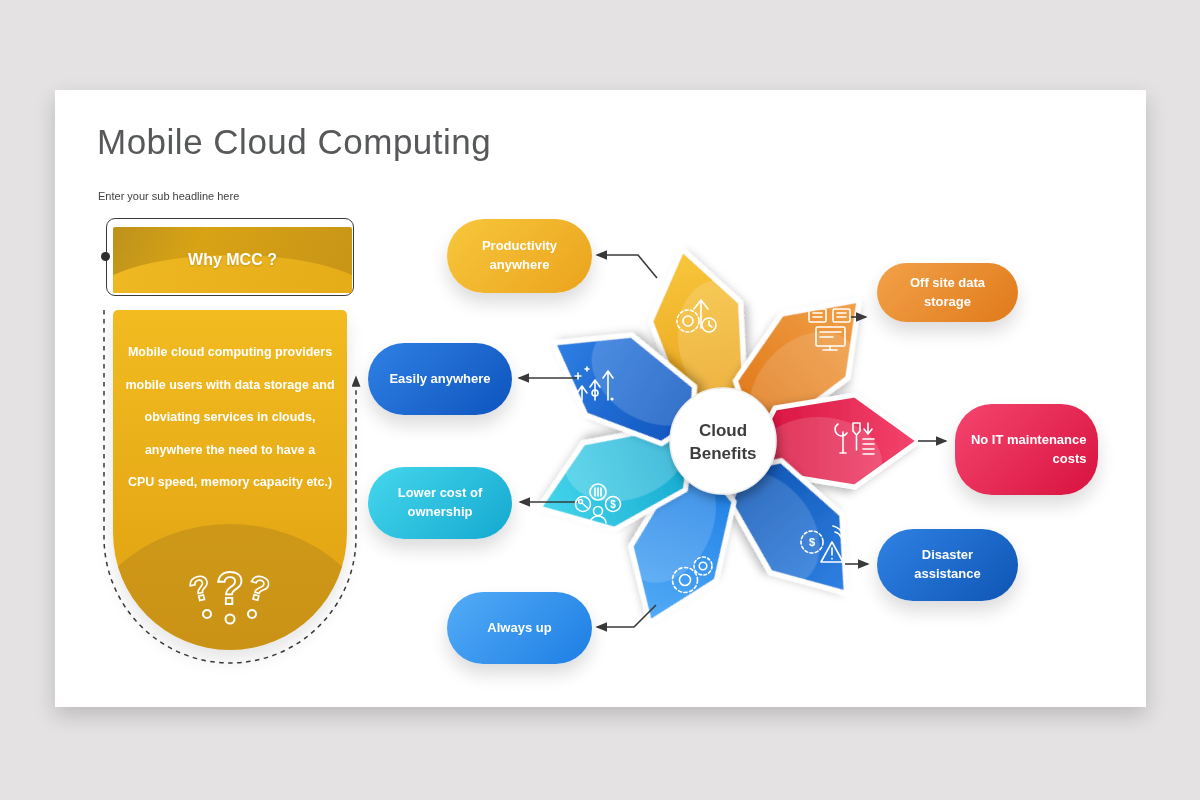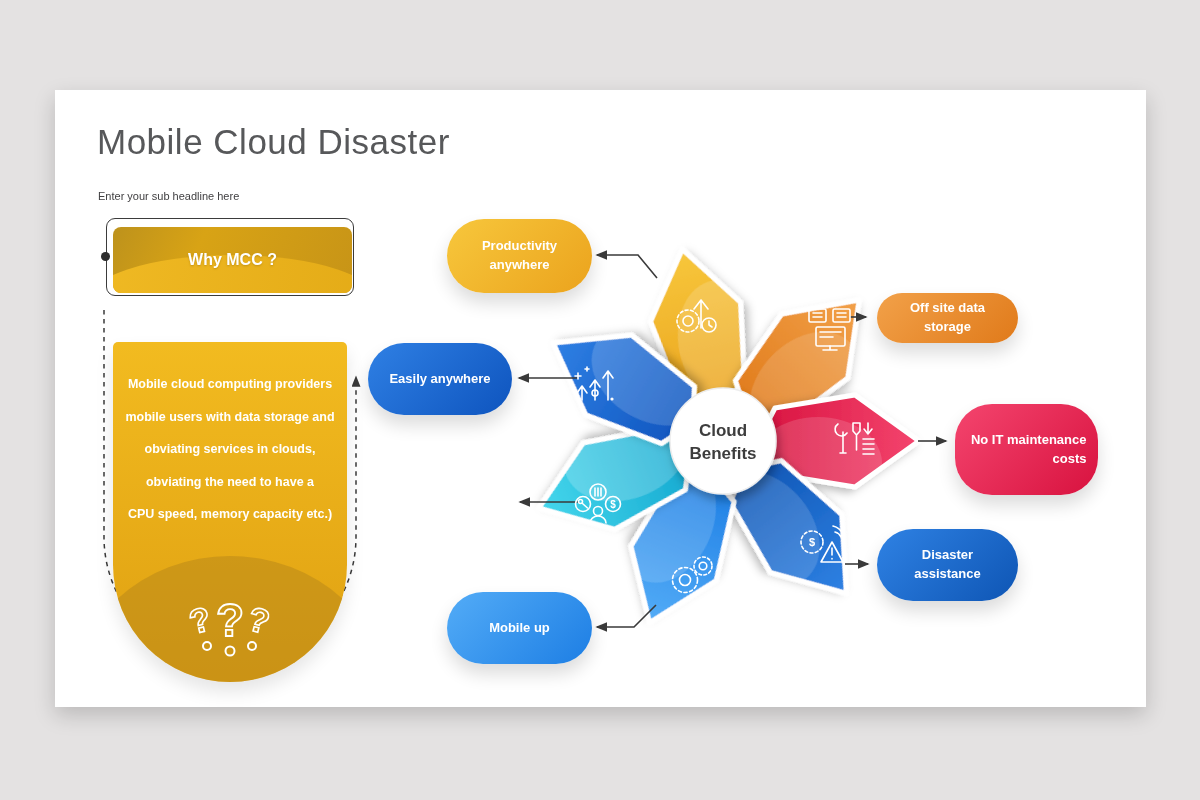--- a/index.html
+++ b/index.html
@@ -24,39 +24,38 @@
   .why-outline{
     position:absolute;left:106px;top:218px;width:246px;height:76px;
     border:1.5px solid #3b3b3b;border-radius:9px;background:transparent;
   }
   .why-dot{
     position:absolute;left:101px;top:252px;width:9px;height:9px;
     border-radius:50%;background:#2e2e2e;
   }
   .why-head{
     position:absolute;left:113px;top:227px;width:239px;height:66px;
-    border-radius:8px;overflow:hidden;
+    border-radius:2px;overflow:hidden;
     background:linear-gradient(115deg,#bd921c 0%,#d8a315 35%,#c79417 100%);
     display:flex;align-items:center;justify-content:center;
   }
   .why-head::after{
     content:"";position:absolute;left:-12%;top:42%;width:124%;height:150%;
     border-radius:50%;
     background:linear-gradient(100deg,#f0ba24,#e3aa16);
   }
   .why-head span{
     position:relative;z-index:2;color:#fff;font-size:16px;font-weight:bold;
     text-shadow:0 1px 2px rgba(120,85,0,.35);
   }
   .why-body{
     position:absolute;left:113px;top:310px;width:234px;height:340px;
     border-radius:5px 5px 117px 117px;overflow:hidden;
     background:linear-gradient(180deg,#f2bb20,#dfa011);
     box-shadow:0 10px 18px rgba(0,0,0,.10);
-    margin-top:32px;
   }
   .why-body::after{
     content:"";position:absolute;left:-18%;top:63%;width:136%;height:86%;
     border-radius:50%;background:#b9881a;opacity:.55;
   }
   .why-lines{
     position:absolute;left:7px;top:26px;width:220px;text-align:center;z-index:2;
   }
   .why-lines div{
     color:#fff;font-size:12.5px;font-weight:600;line-height:32.5px;
@@ -75,38 +74,38 @@
   .conn{stroke:#3a3a3a;stroke-width:1.6;fill:none;}
   
   .pill{
     position:absolute;border-radius:37px;display:flex;align-items:center;justify-content:center;
     color:#ffffff;font-size:13px;font-weight:bold;text-align:center;line-height:1.45;
     box-shadow:0 10px 18px rgba(0,0,0,.14);
   }
   .pill span{display:block;}
   .p-productivity{left:447px;top:219px;width:145px;height:74px;align-items:center;}
   .p-productivity span{width:100px;}
-  .p-offsite{left:877px;top:293px;width:141px;height:50px;}
+  .p-offsite{left:877px;top:263px;width:141px;height:59px;}
   .p-offsite span{width:96px;}
   .p-noit{left:955px;top:404px;width:143px;height:91px;text-align:right;}
   .p-noit span{width:120px;}
   .p-disaster{left:877px;top:529px;width:141px;height:72px;}
   .p-disaster span{width:90px;}
   .p-always{left:447px;top:592px;width:145px;height:72px;}
   .p-lower{left:368px;top:467px;width:144px;height:72px;}
   .p-lower span{width:104px;}
   .p-easily{left:368px;top:343px;width:144px;height:72px;}
 </style>
 </head>
 <body>
 
 <div class="page">
   <div class="slide"></div>
 
-  <h1 class="title">Mobile Cloud Disaster</h1>
+  <h1 class="title">Mobile Cloud Computing</h1>
   <div class="subtitle">Enter your sub headline here</div>
 
   <div class="why-outline"></div>
   <div class="why-dot"></div>
   <div class="why-head">
     <span>Why MCC ?</span>
   </div>
 
   <svg class="dashed-svg" width="270" height="380" viewBox="0 0 270 380">
     <defs>
@@ -115,21 +114,21 @@
       </marker>
     </defs>
     <path d="M9,15 V242 A126,126 0 0 0 261,242 V82" fill="none" stroke="#3a3a3a" stroke-width="1.5" stroke-dasharray="4.5 4.5" marker-end="url(#arrUp)"></path>
   </svg>
 
   <div class="why-body">
     <div class="why-lines">
       <div>Mobile cloud computing providers</div>
       <div>mobile users with data storage and</div>
       <div>obviating services in clouds,</div>
-      <div>obviating the need to have a</div>
+      <div>anywhere the need to have a</div>
       <div>CPU speed, memory capacity etc.)</div>
     </div>
     <svg class="qmark" width="94" height="72" viewBox="0 0 94 72">
       <g fill="none" stroke="#ffffff" stroke-width="2" stroke-linecap="round">
         <text x="18" y="42" font-size="34" font-weight="bold" fill="none" stroke-width="1.6" text-anchor="middle" transform="rotate(-14 18 34)">?</text>
         <text x="75" y="42" font-size="34" font-weight="bold" fill="none" stroke-width="1.6" text-anchor="middle" transform="rotate(14 75 34)">?</text>
         <text x="47" y="46" font-size="46" font-weight="bold" fill="none" stroke-width="1.8" text-anchor="middle">?</text>
         <circle cx="24" cy="56" r="4"></circle>
         <circle cx="47" cy="61" r="4.5"></circle>
         <circle cx="69" cy="56" r="4"></circle>
@@ -281,18 +280,21 @@
   <div class="pill p-offsite" style="background: linear-gradient(135deg, rgb(242, 161, 73), rgb(224, 122, 26));">
     <span>Off site data storage</span>
   </div>
   <div class="pill p-noit" style="background: linear-gradient(135deg, rgb(244, 69, 110), rgb(216, 18, 63));">
     <span>No IT maintenance costs</span>
   </div>
   <div class="pill p-disaster" style="background: linear-gradient(135deg, rgb(47, 130, 228), rgb(14, 85, 180)); text-align: center;">
     <span>Disaster assistance</span>
   </div>
   <div class="pill p-always" style="background: linear-gradient(135deg, rgb(83, 172, 247), rgb(29, 126, 228));">
-    <span>Mobile up</span>
+    <span>Always up</span>
+  </div>
+  <div class="pill p-lower" style="background: linear-gradient(135deg, rgb(69, 215, 236), rgb(20, 168, 208));">
+    <span>Lower cost of ownership</span>
   </div>
   <div class="pill p-easily" style="background: linear-gradient(135deg, rgb(47, 128, 228), rgb(14, 84, 190));">
     <span>Easily anywhere</span>
   </div>
 </div>
 
 </body></html>

